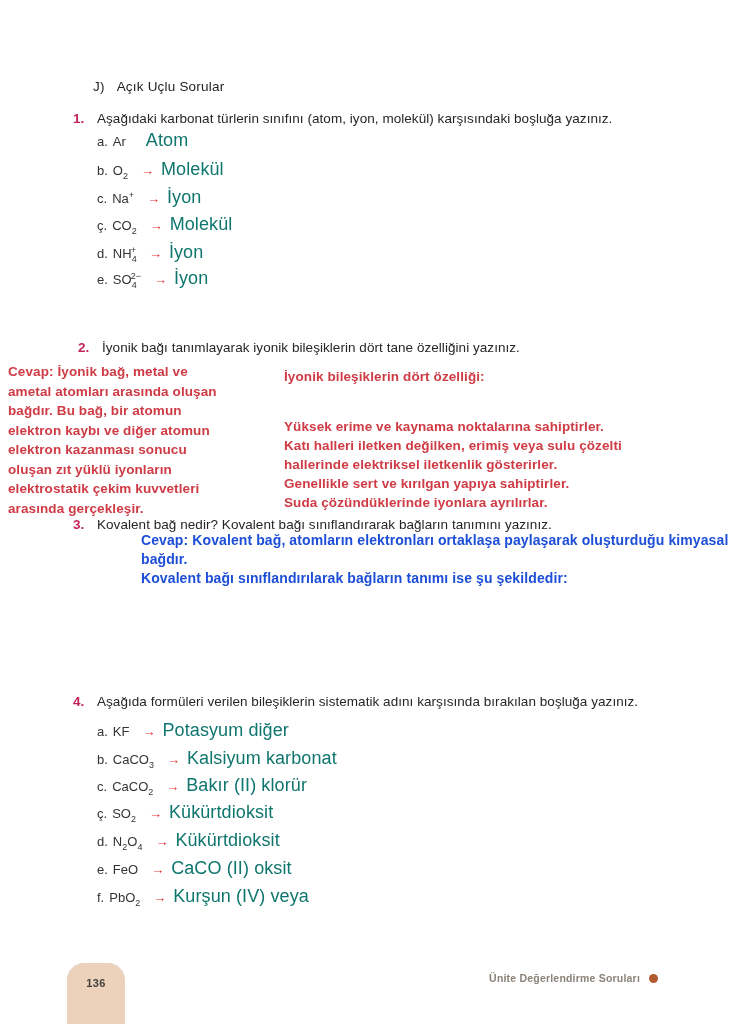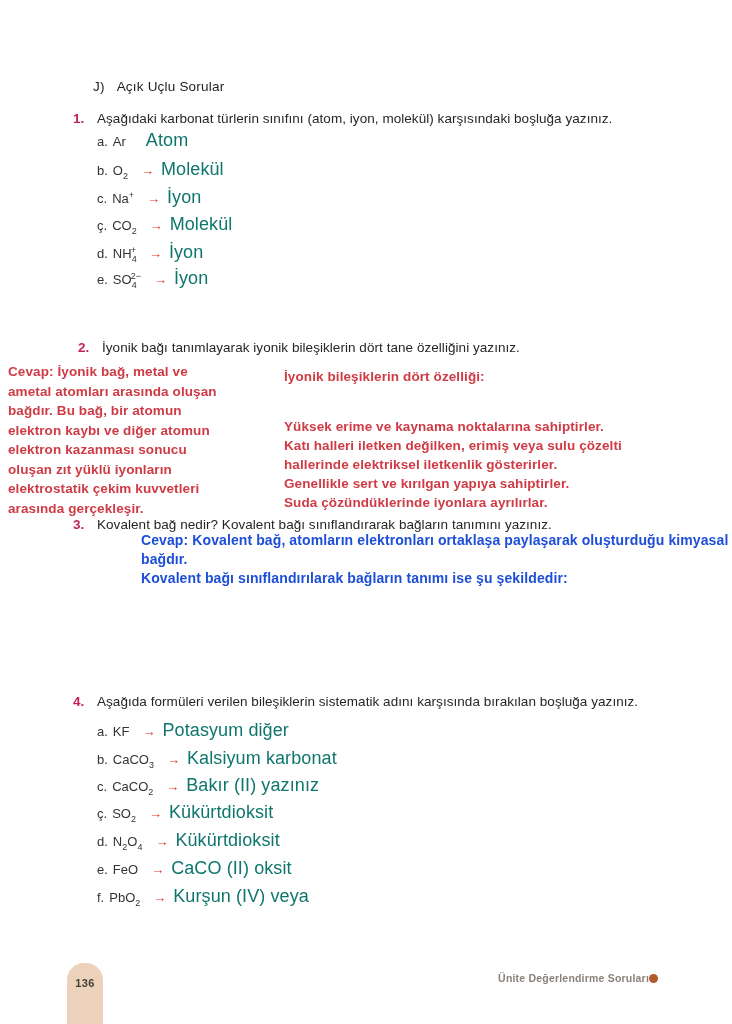--- a/index.html
+++ b/index.html
@@ -23,28 +23,28 @@
   .iformula sup{font-size:9px;}
   .iformula sub + sup{margin-left:-6px;}
   .arrow{margin:0 7px 0 13px;color:#e22f2f;font-weight:bold;}
   .ans{color:#0f766e;font-weight:normal;font-size:18px;letter-spacing:.1px;}
   .redpara{
     position:absolute;color:#cf3b45;font-weight:bold;font-size:13.5px;
     line-height:19.5px;white-space:pre-line;letter-spacing:.1px;
   }
   .q3red{color:#1d4ed8;font-size:14px;line-height:19px;margin-left:44px;}
   .tab{
-    position:absolute;left:67px;top:963px;width:36px;height:61px;
+    position:absolute;left:67px;top:963px;width:58px;height:61px;
     background:#ecd2ba;border-radius:17px 17px 0 0;
     display:flex;justify-content:center;align-items:flex-start;
     padding-top:14px;box-sizing:border-box;
     font-size:11px;font-weight:600;color:#43403c;letter-spacing:.3px;
   }
   .footright{
-    position:absolute;right:74px;top:972px;display:flex;align-items:center;
+    position:absolute;right:74px;top:972px;display:flex;align-items:center;gap:9px;
   }
   .footlabel{
     font-size:10.5px;font-weight:bold;color:#8a8278;letter-spacing:.2px;
   }
   .dot{width:9px;height:9px;border-radius:50%;background:#b05a2d;flex:none;}
 </style>
 </head>
 <body>
 
 <div class="sheet">
@@ -138,21 +138,21 @@
   <div class="item" style="top:748px;">
     <span class="ilabel">b.</span>
     <span class="iformula"><span>CaCO</span><sub>3</sub></span>
     <span class="arrow">→</span>
     <span class="ans">Kalsiyum karbonat</span>
   </div>
   <div class="item" style="top:775px;">
     <span class="ilabel">c.</span>
     <span class="iformula"><span>CaCO</span><sub>2</sub></span>
     <span class="arrow">→</span>
-    <span class="ans">Bakır (II) yazınız</span>
+    <span class="ans">Bakır (II) klorür</span>
   </div>
   <div class="item" style="top:802px;">
     <span class="ilabel">ç.</span>
     <span class="iformula"><span>SO</span><sub>2</sub></span>
     <span class="arrow">→</span>
     <span class="ans">Kükürtdioksit</span>
   </div>
   <div class="item" style="top:830px;">
     <span class="ilabel">d.</span>
     <span class="iformula"><span>N</span><sub>2</sub><span>O</span><sub>4</sub></span>

